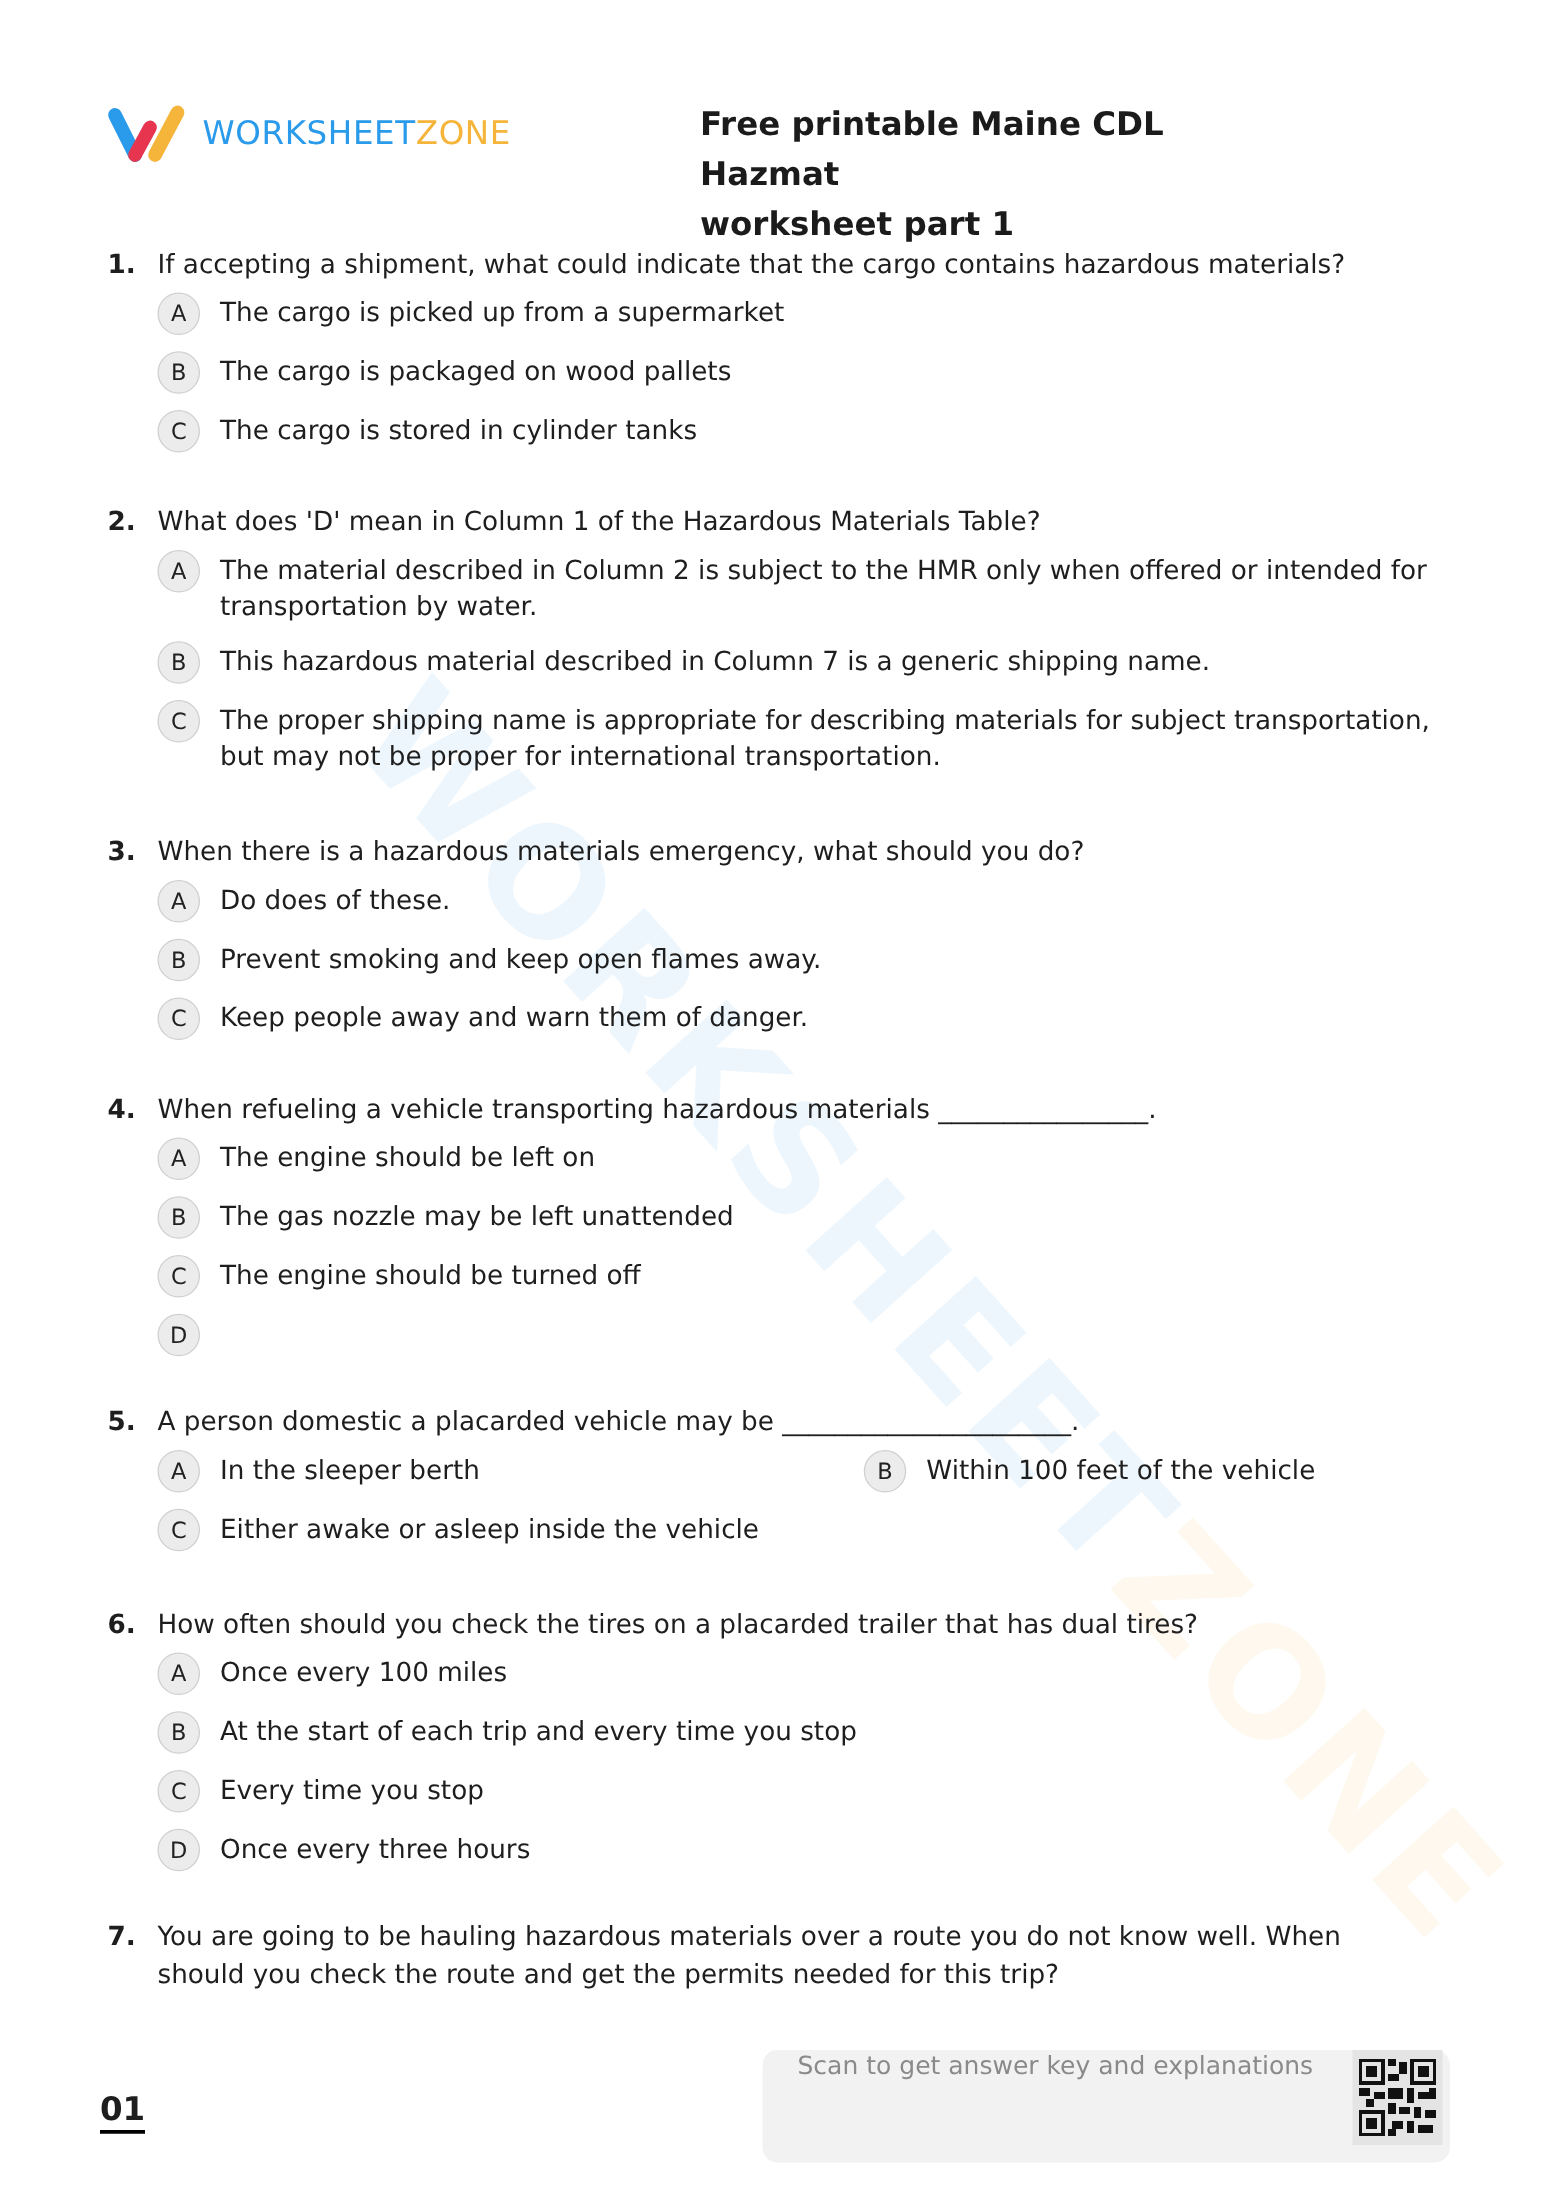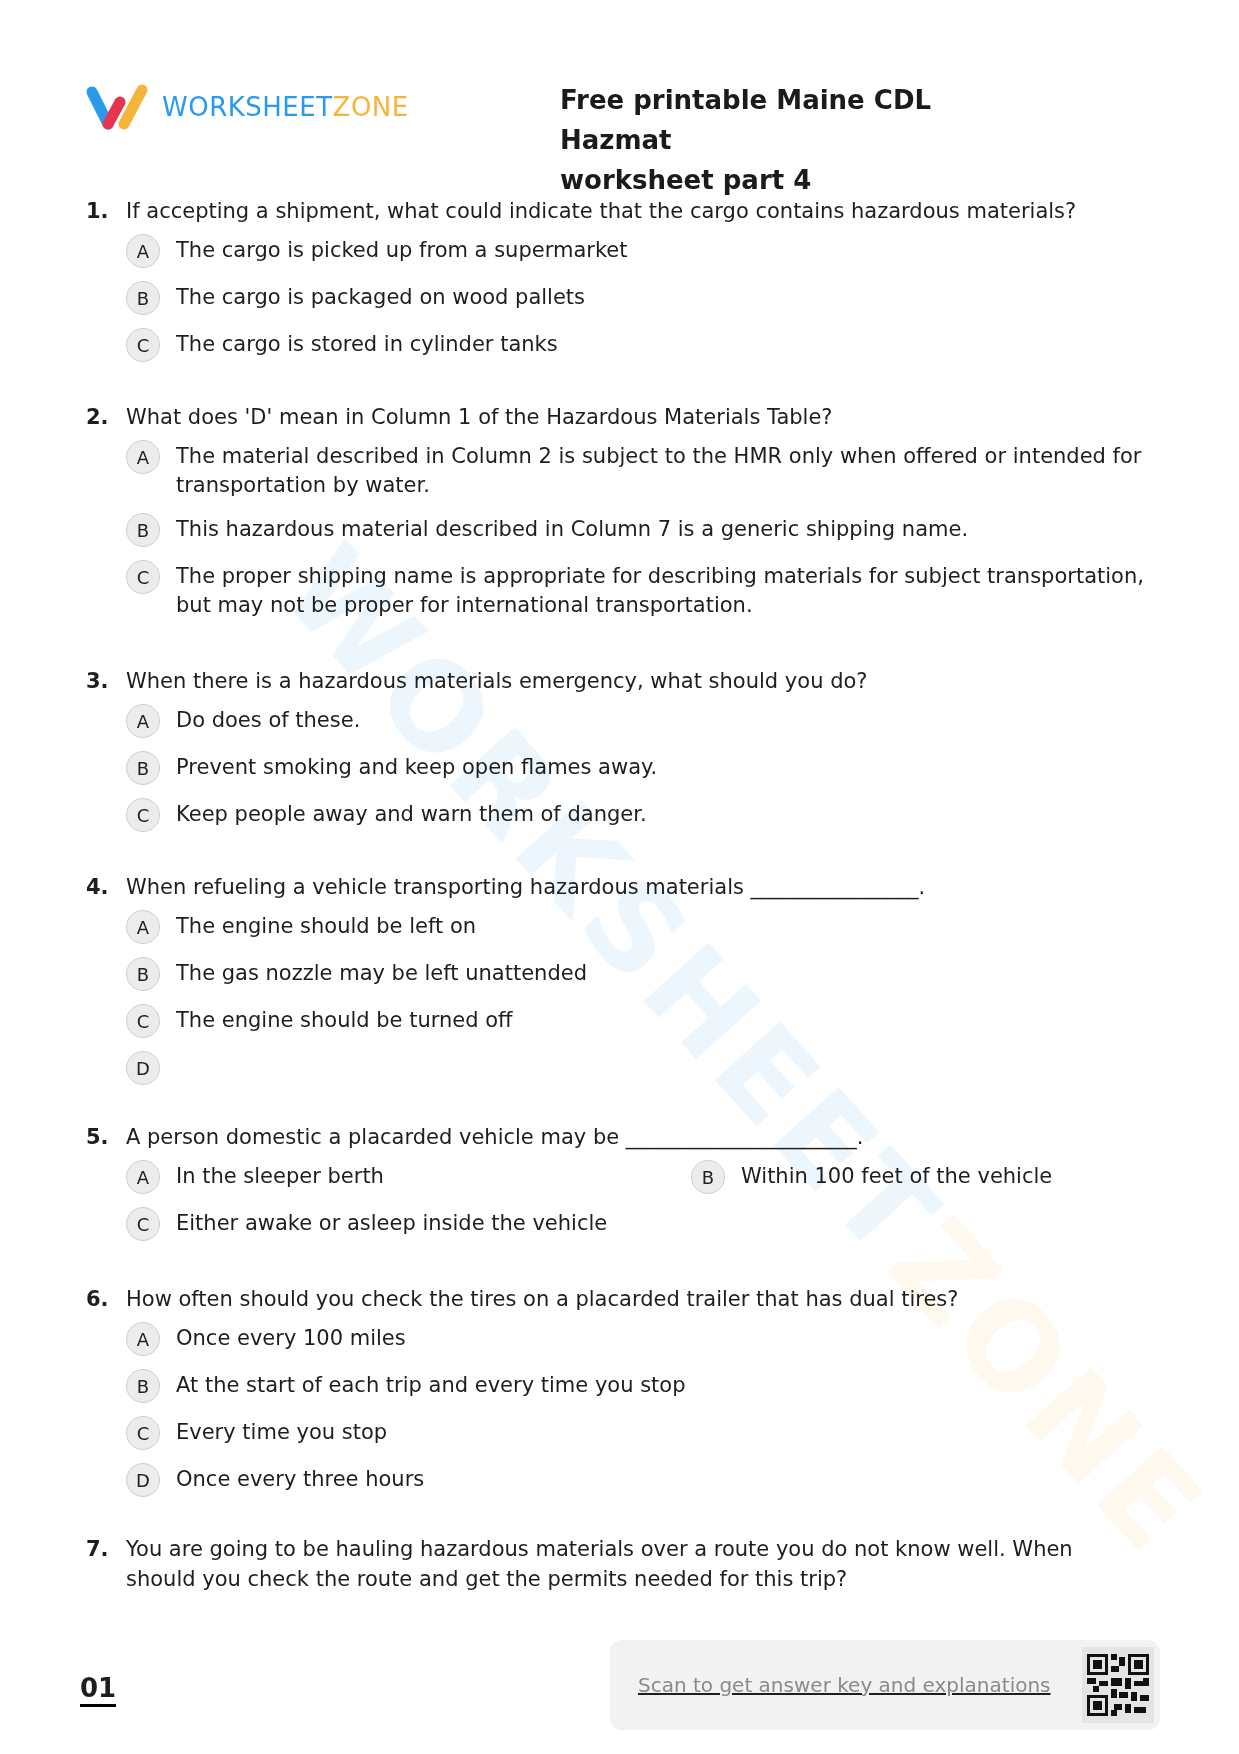--- a/index.html
+++ b/index.html
@@ -20,39 +20,39 @@
   .q-text { flex:1; }
   .opts { margin-left:40px; margin-top:10px; }
   .opt { display:flex; align-items:flex-start; font-size:21px; line-height:29px; margin-bottom:15px; }
   .opt-grid { display:grid; grid-template-columns:565px 1fr; }
   .badge { width:32px; height:32px; border-radius:50%; background:#ececec; border:1px solid #cfcfcf;
            display:flex; align-items:center; justify-content:center; font-size:18px; margin-right:16px;
            flex-shrink:0; margin-top:-2px; color:#222; }
   .page-num { position:absolute; left:80px; top:1672px; font-size:26px; font-weight:bold;
               border-bottom:3px solid #000; line-height:32px; }
   .scanbox { position:absolute; left:610px; top:1640px; width:550px; height:90px; background:#f2f2f2;
-             border-radius:12px; display:flex; align-items:center; justify-content:space-between;text-decoration:underline; }
+             border-radius:12px; display:flex; justify-content:space-between; }
   .scan-text { color:#8a8a8a; font-size:20px; margin-left:28px; }
   .qr { width:72px; height:76px; background:#e4e4e4; margin-right:6px; display:flex; align-items:center; justify-content:center; }
 </style>
 </head>
 <body>
 
 <div class="logo">
   <svg viewBox="0 0 68 50">
     <line x1="8" y1="10" x2="24" y2="42" stroke="#2a9bea" stroke-width="11" stroke-linecap="round"></line>
     <line x1="24" y1="42" x2="36" y2="20" stroke="#e8354f" stroke-width="11" stroke-linecap="round"></line>
     <line x1="40" y1="42" x2="58" y2="8" stroke="#f5b43a" stroke-width="11" stroke-linecap="round"></line>
   </svg>
   <div class="logo-text"><span class="w1">WORKSHEET</span><span class="w2">ZONE</span></div>
 </div>
 
 <div class="title">
   <div>Free printable Maine CDL Hazmat</div>
-  <div>worksheet part 4</div>
+  <div>worksheet part 1</div>
 </div>
 
 <div class="watermark"><span class="a">WORKSHEET</span><span class="b">ZONE</span></div>
 
 <div class="q" style="top:196px;">
   <div class="q-head">
       <span class="q-num">1.</span>
       <span class="q-text">If accepting a shipment, what could indicate that the cargo contains hazardous materials?</span>
     </div>
   <div class="opts">

